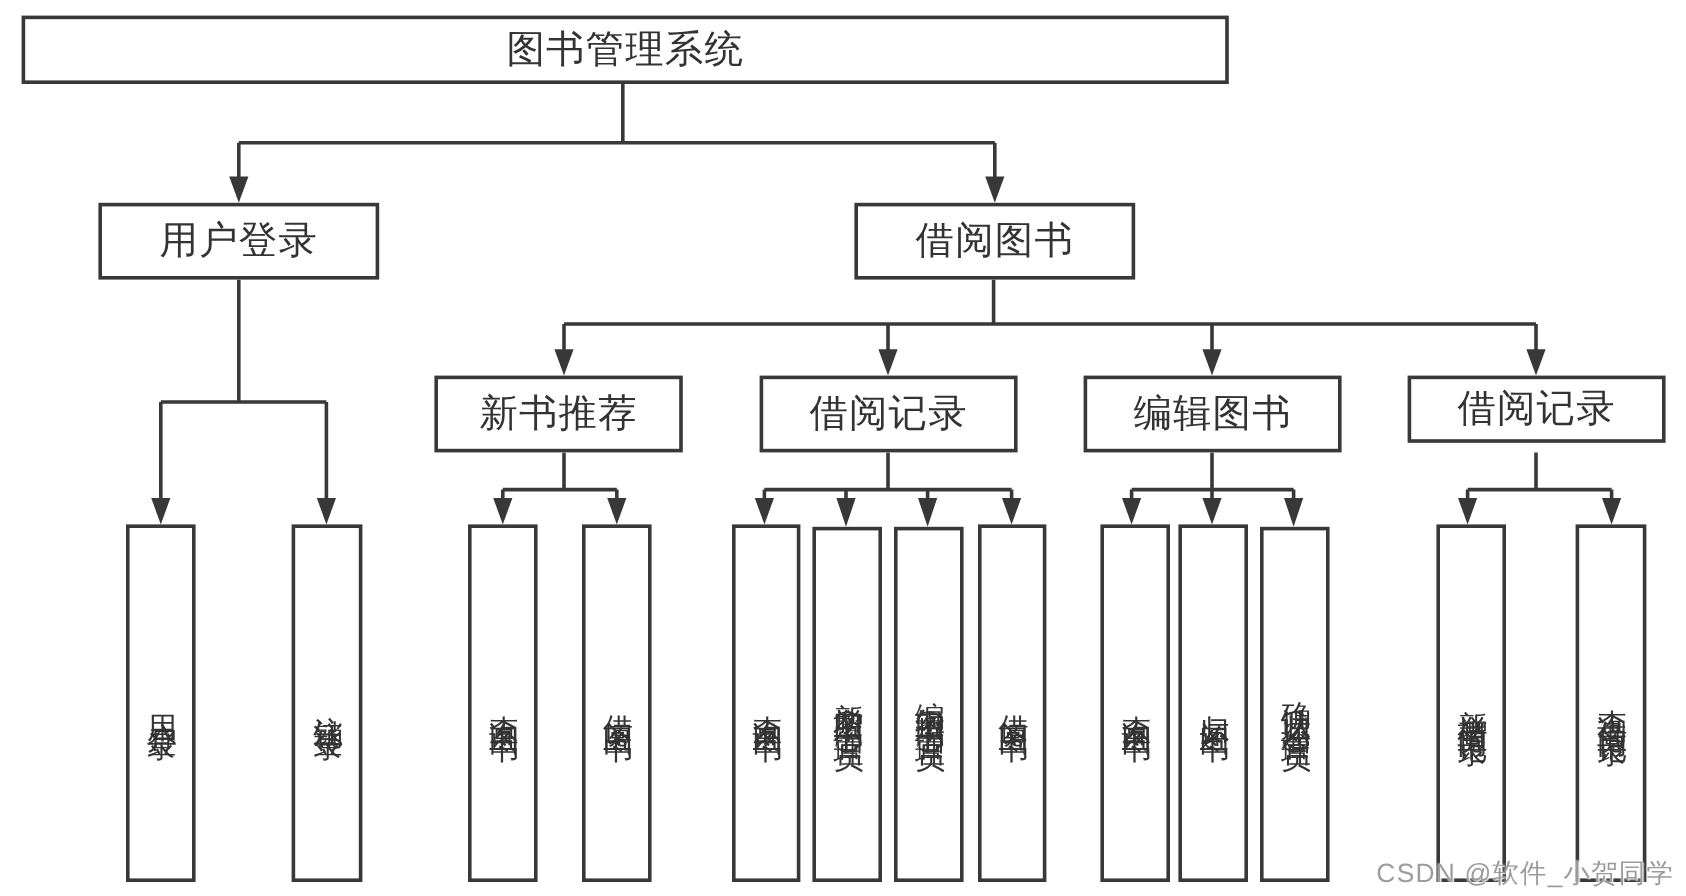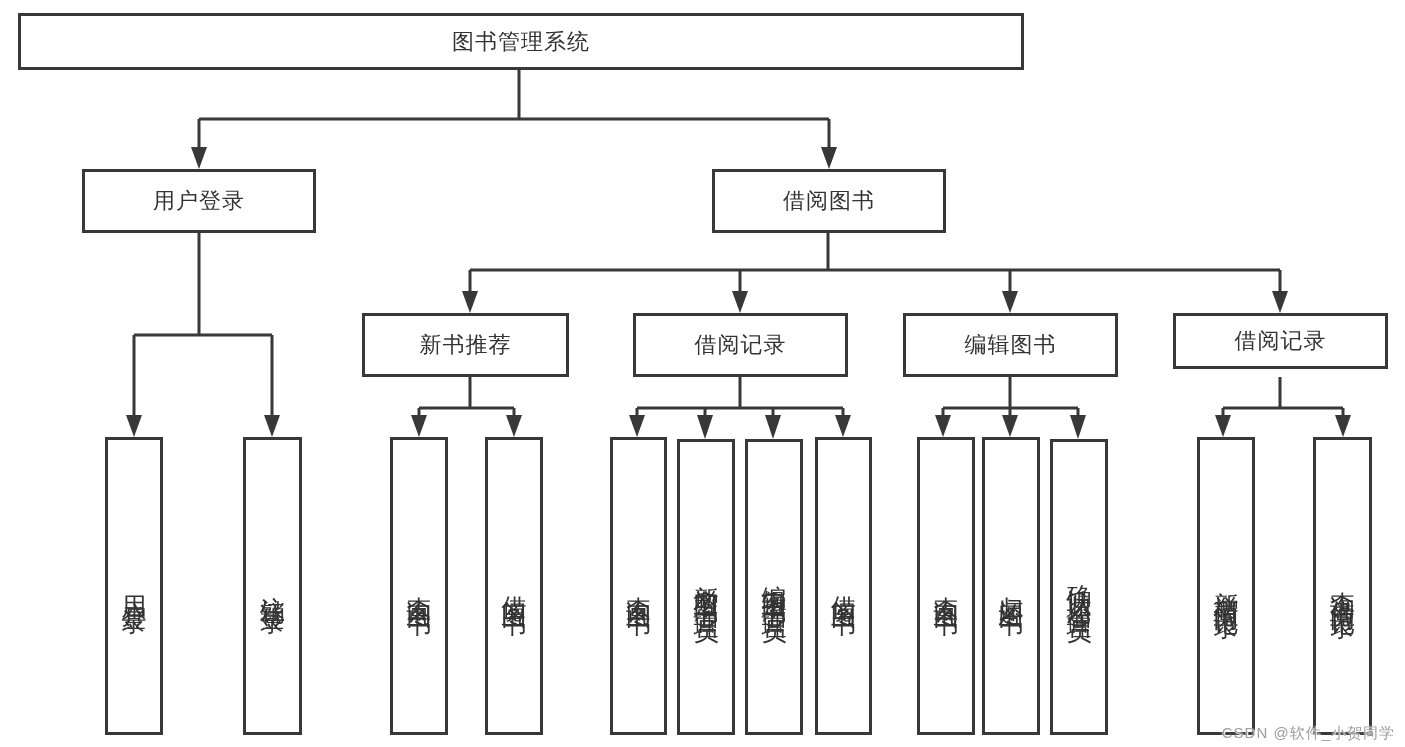--- a/index.html
+++ b/index.html
@@ -15,28 +15,28 @@
   }
   .wires{position:absolute;inset:0;width:1405px;height:747px;pointer-events:none;}
   .wires path{stroke:var(--line);stroke-width:3;fill:none;}
   .wires polygon{fill:var(--line);stroke:none;}
   .node{
     position:absolute;box-sizing:border-box;background:#fff;
     border:3px solid var(--border);
     display:flex;align-items:center;justify-content:center;
     z-index:1;
   }
-  .node.h .lbl{font-size:22px;letter-spacing:1px;white-space:nowrap;}
+  .node.h .lbl{font-size:32px;letter-spacing:1px;white-space:nowrap;}
   .node.v .lbl{
     writing-mode:vertical-rl;text-orientation:mixed;
     font-size:25px;line-height:1;letter-spacing:5px;white-space:nowrap;
   }
   .watermark{
     position:absolute;right:10px;bottom:4px;z-index:2;
-    font-size:15px;color:var(--watermark);letter-spacing:1px;
+    font-size:22px;color:var(--watermark);letter-spacing:1px;
     text-shadow:0 0 2px #ffffff,1px 1px 1px #ffffff;white-space:nowrap;
   }
 </style>
 </head>
 <body>
 
 <div class="stage">
 
   <svg class="wires" viewBox="0 0 1405 747">
     <g>

